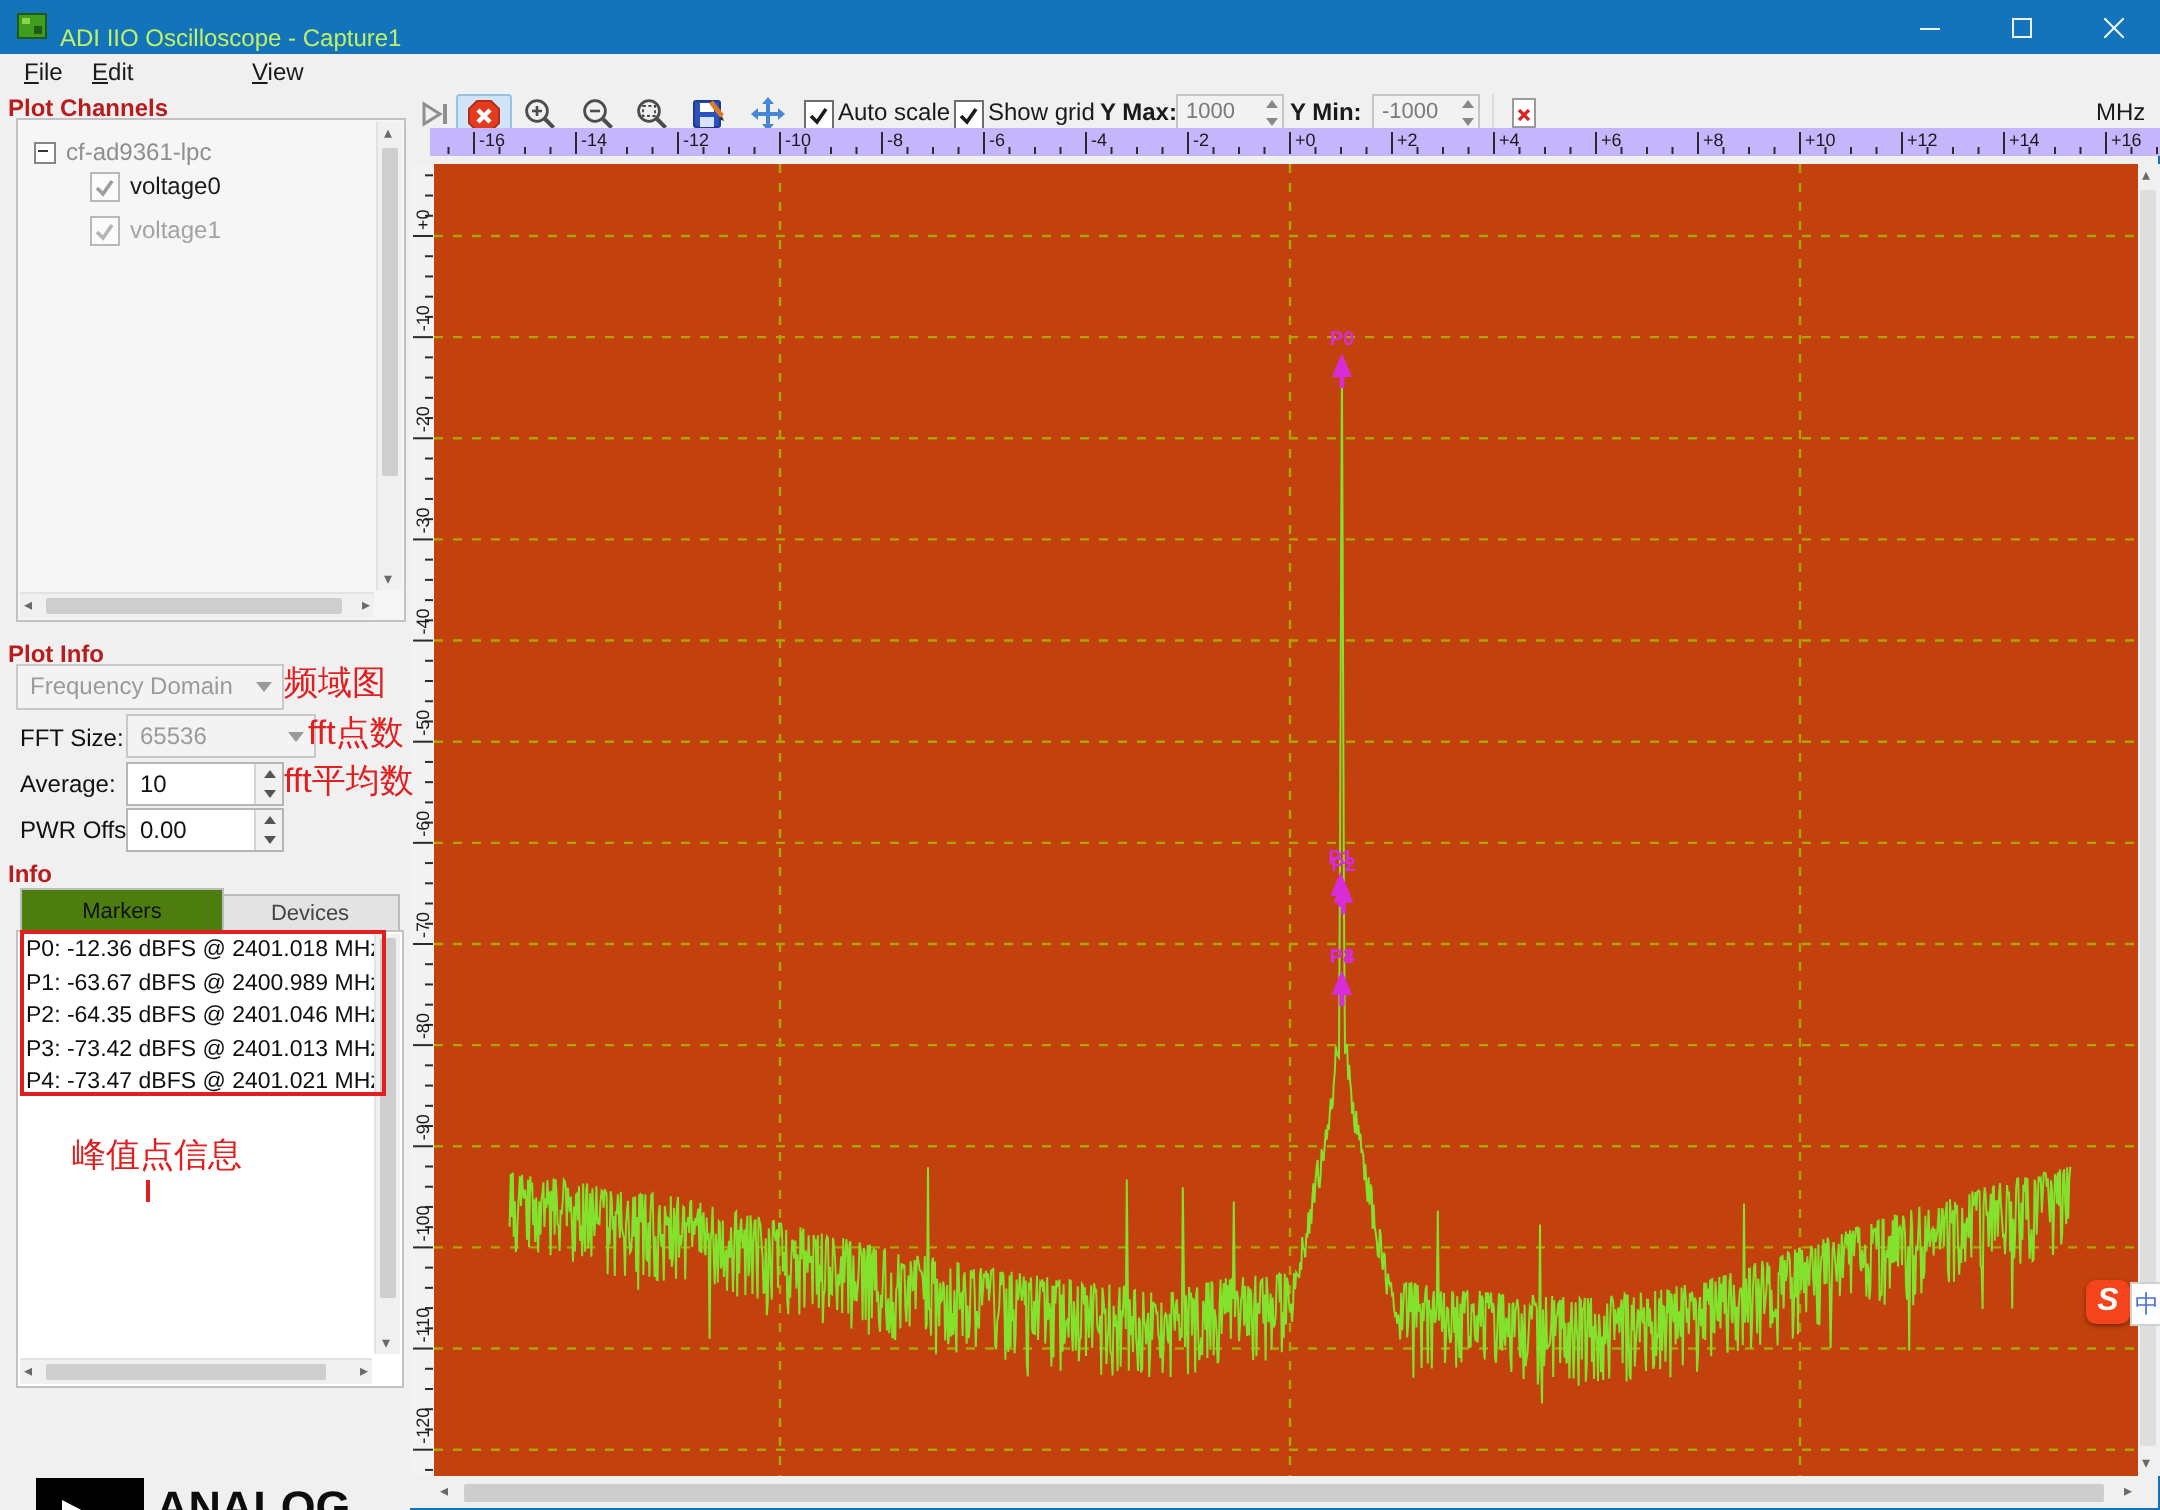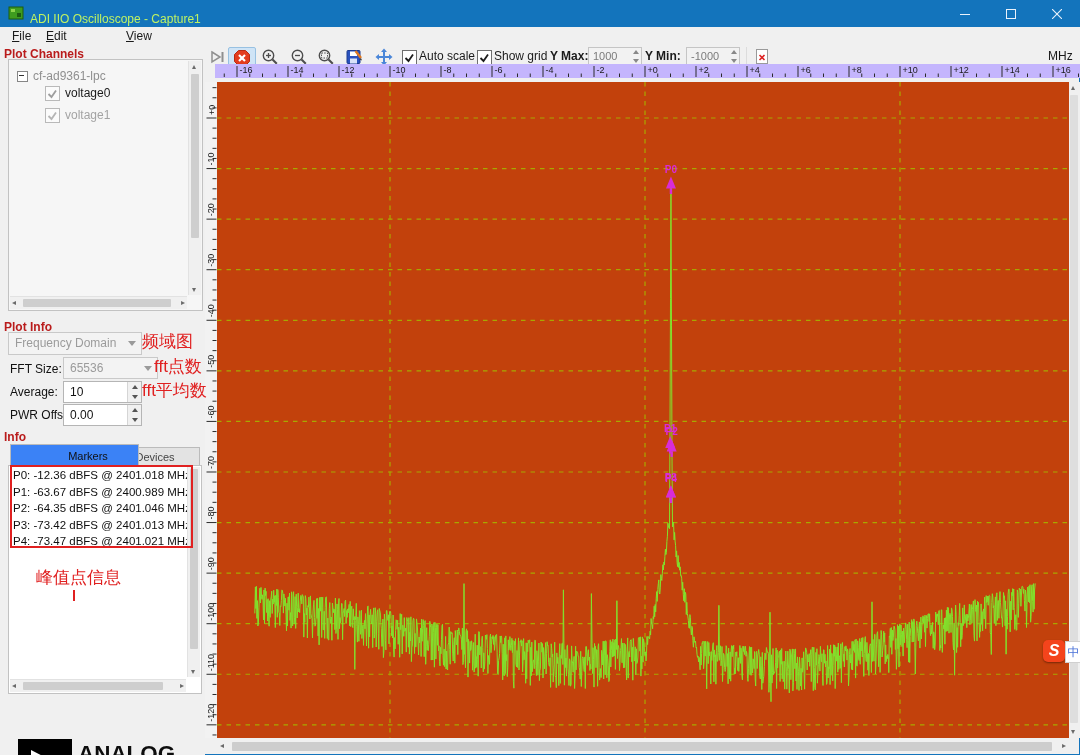--- a/index.html
+++ b/index.html
@@ -34,21 +34,21 @@
   .combo .ca{position:absolute;right:5px;top:8px;width:0;height:0;
     border-left:4px solid transparent;border-right:4px solid transparent;border-top:5px solid #9a9a9a;}
   .field-label{position:absolute;font-size:12px;color:#111;white-space:nowrap;}
   .spin{position:absolute;background:#fff;border:1px solid #b5b5b5;font-size:12px;color:#111;}
   .spin .st{position:absolute;left:6px;top:3px;}
   .spin-btns{position:absolute;right:0;top:0;bottom:0;width:13px;background:#f1f1f1;border-left:1px solid #d5d5d5;}
   .spin-btns div{height:50%;display:flex;align-items:center;justify-content:center;}
   .tri-up{width:0;height:0;border-left:3px solid transparent;border-right:3px solid transparent;border-bottom:4px solid #555;}
   .tri-dn{width:0;height:0;border-left:3px solid transparent;border-right:3px solid transparent;border-top:4px solid #555;}
   .tab{position:absolute;font-size:11px;display:flex;align-items:center;justify-content:center;border:1px solid #bbb;}
-  .tab.active{background:#3b82f6;border-bottom:none;color:#111;z-index:2;padding-left:27px;}
+  .tab.active{background:#4d7c0f;border-bottom:none;color:#111;z-index:2;}
   .tab.inactive{background:#e3e3e3;color:#444;}
   .mk-row{position:absolute;left:4px;font-size:11.5px;color:#101010;white-space:nowrap;}
   .red{color:#e02020;}
   .ann{position:absolute;font-size:17px;font-weight:500;white-space:nowrap;z-index:6;}
   .red-rect{position:absolute;border:2px solid #e02020;z-index:6;}
   .red-caret{position:absolute;width:2px;height:11px;background:#e02020;z-index:6;}
   .logo-mark{position:absolute;left:18px;top:694px;width:54px;height:54px;background:#000;}
   .logo-text{position:absolute;left:78px;top:696px;font-size:22px;line-height:25px;font-weight:bold;
     color:#0d0d0d;letter-spacing:0;transform:scaleX(1.02);transform-origin:left;}
   

